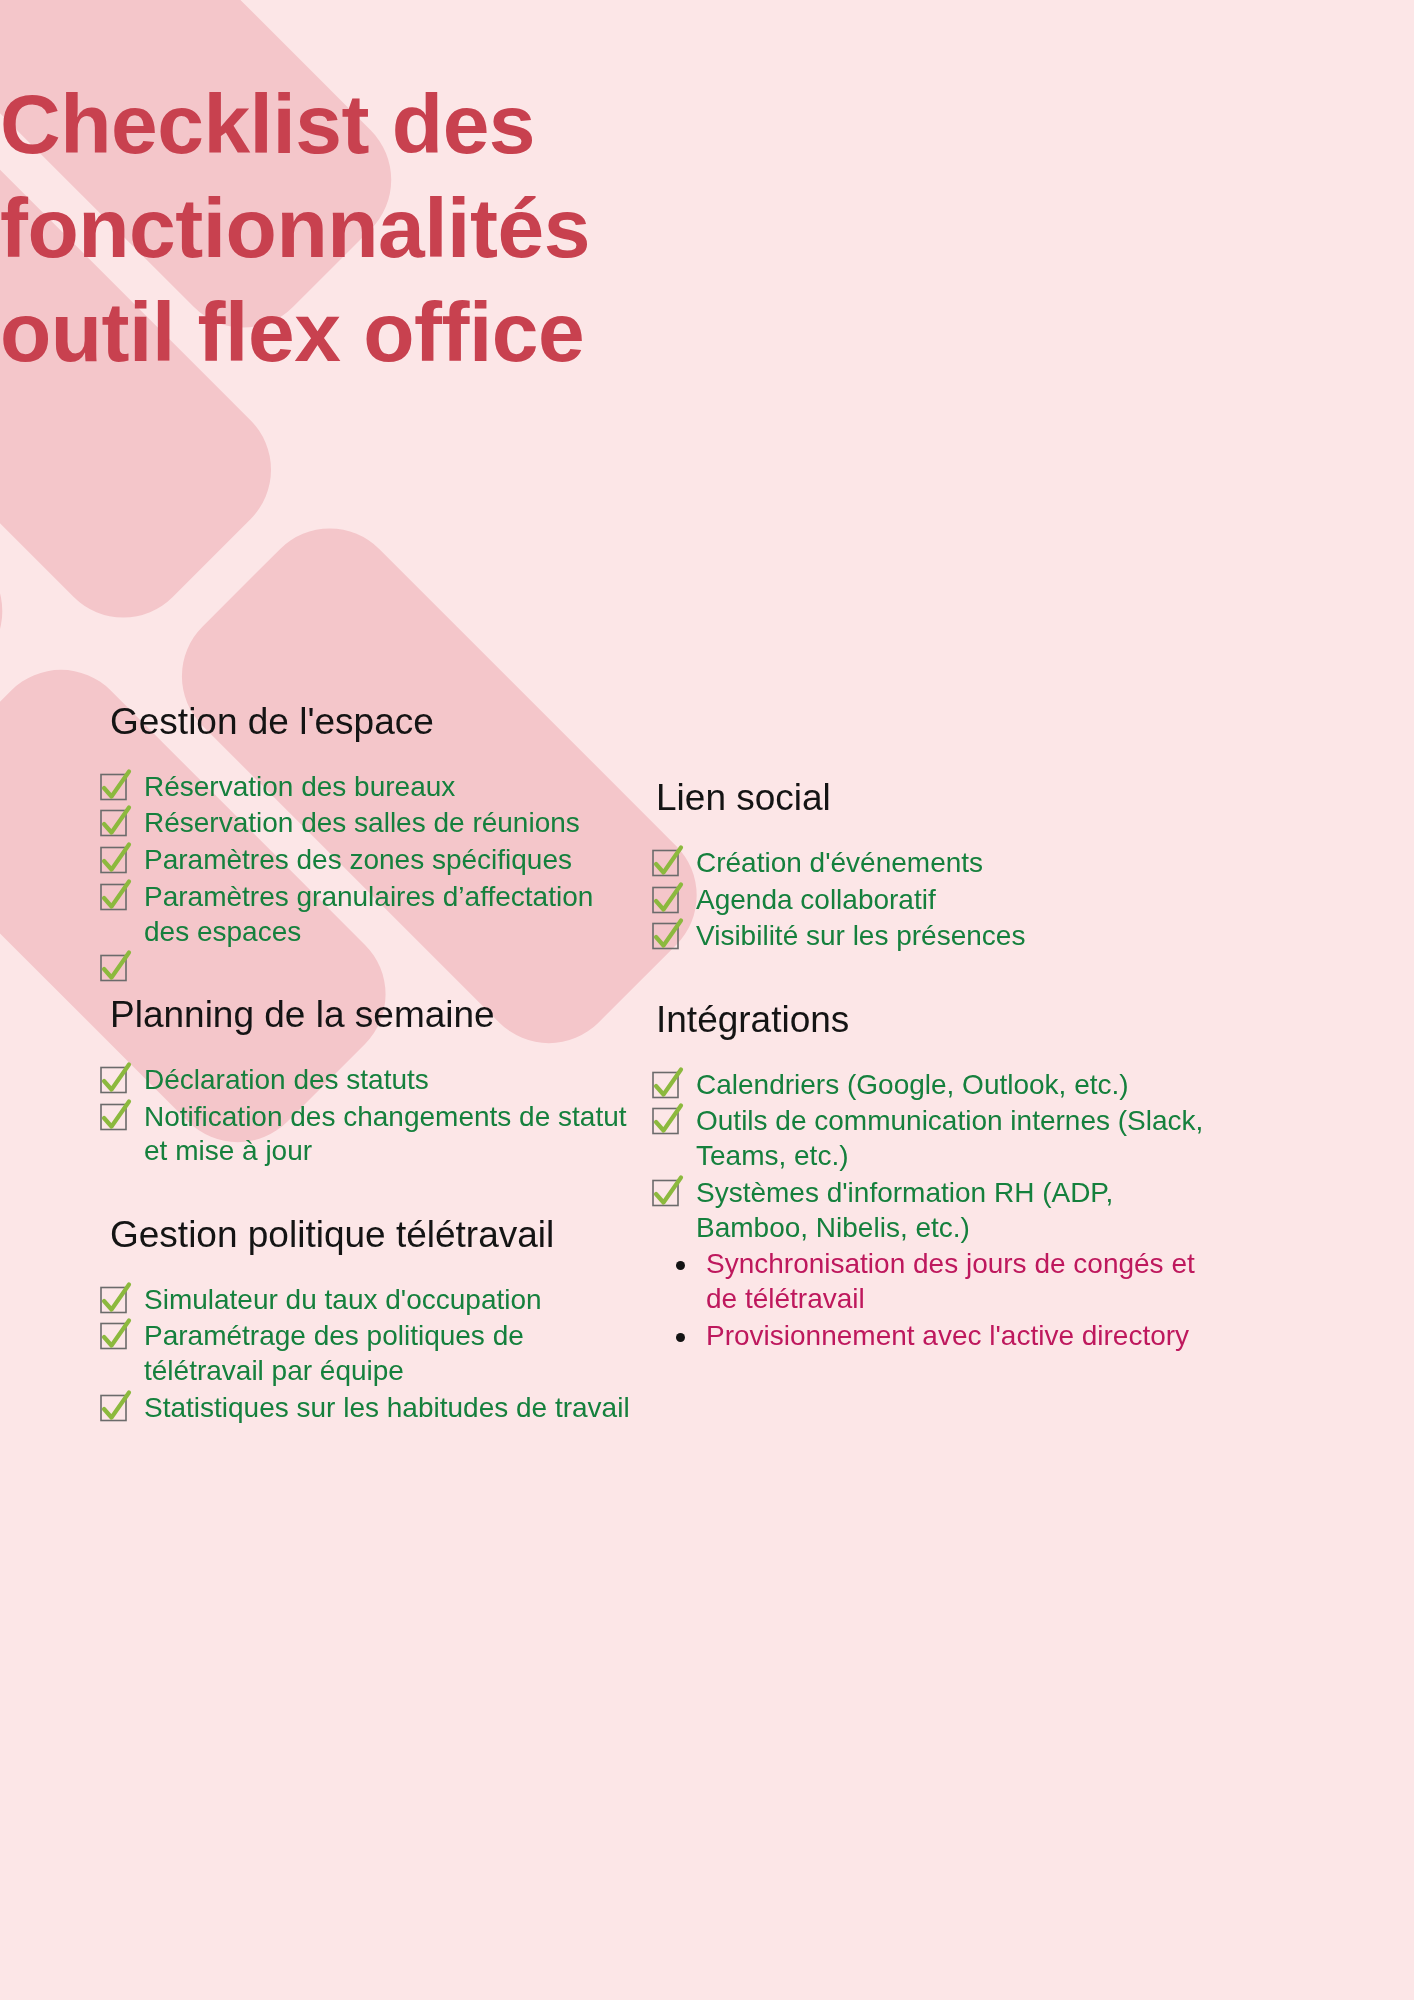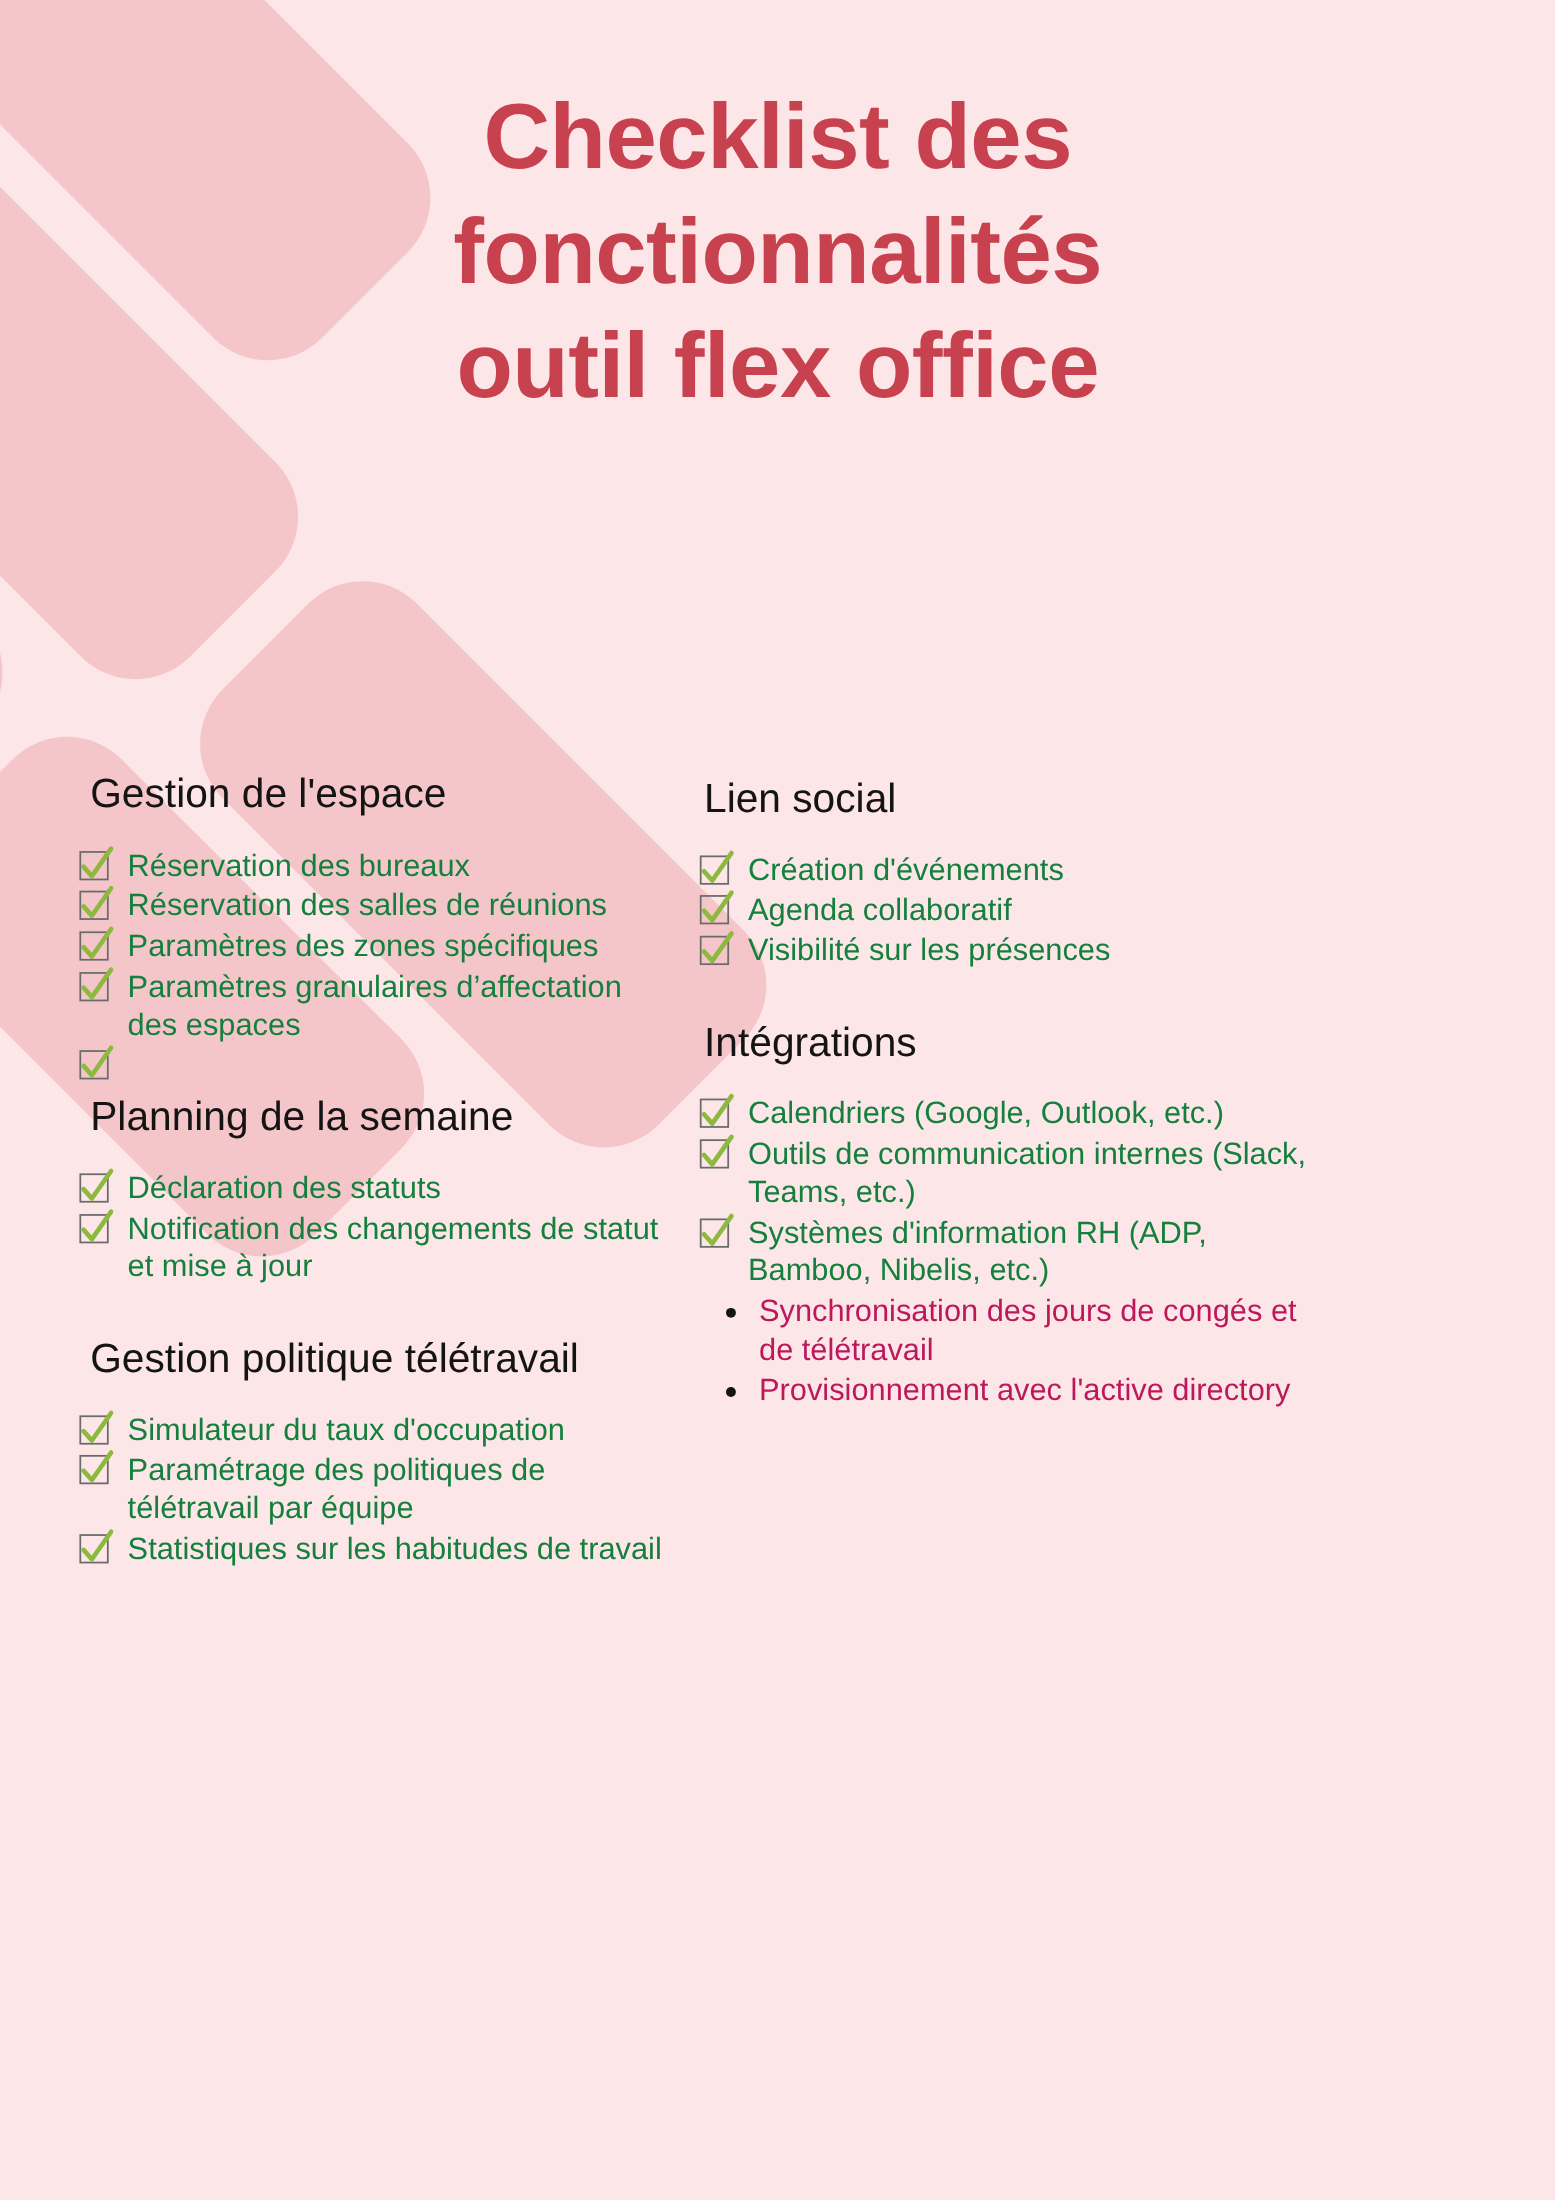--- a/index.html
+++ b/index.html
@@ -8,37 +8,37 @@
     background:#fce6e7;
     font-family:"Liberation Sans", sans-serif;
     overflow:hidden;
     position:relative;
   }
   #bg-deco{position:absolute;inset:0;width:1414px;height:2000px;pointer-events:none;}
   .page{position:relative;width:1414px;height:2000px;z-index:2;}
 
   .title-block{
     position:absolute;left:0;top:72px;width:1414px;
-    text-align:center;
+    text-align:left;
   }
   .title-line{
     font-size:84px;
     font-weight:bold;
     color:#c8414f;
     line-height:1.24;
     letter-spacing:-0.5px;
   }
 
   .columns{
     position:absolute;
-    left:68px; top:700px;
+    left:96px; top:700px;
     width:1270px;
     display:flex;
-    align-items:flex-start;
-    gap:24px;
+    align-items:center;
+    gap:12px;
   }
   .col{width:540px;}
   .col.right{width:560px; padding-top:4px;}
 
   .section{margin-bottom:0;}
   .section + .section{margin-top:44px;}
 
   .sec-head{
     font-size:37px;
     font-weight:400;

